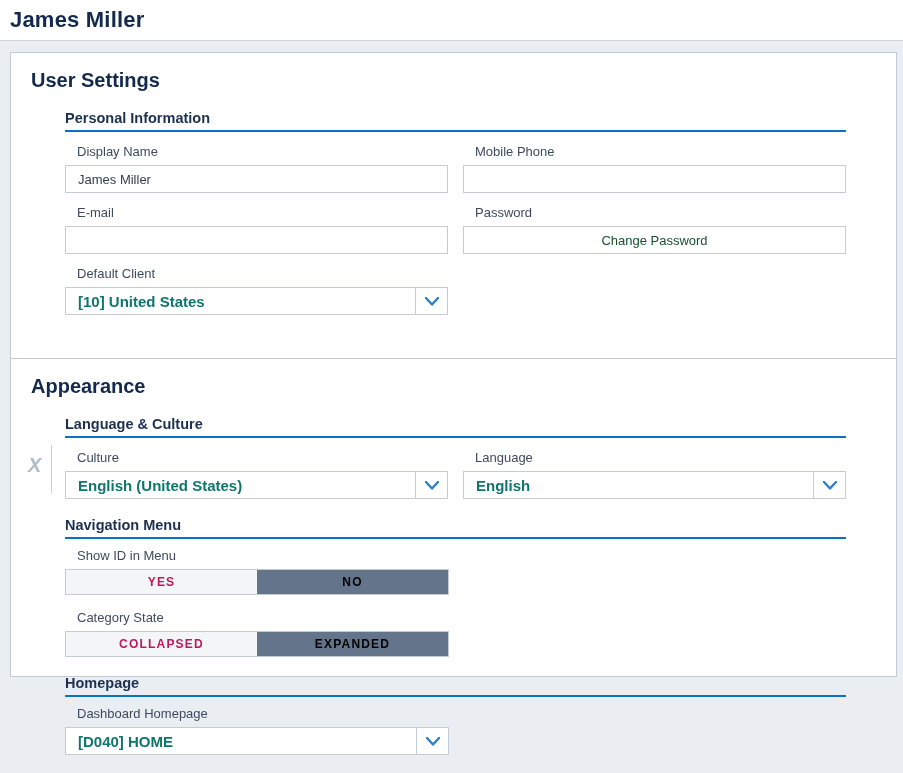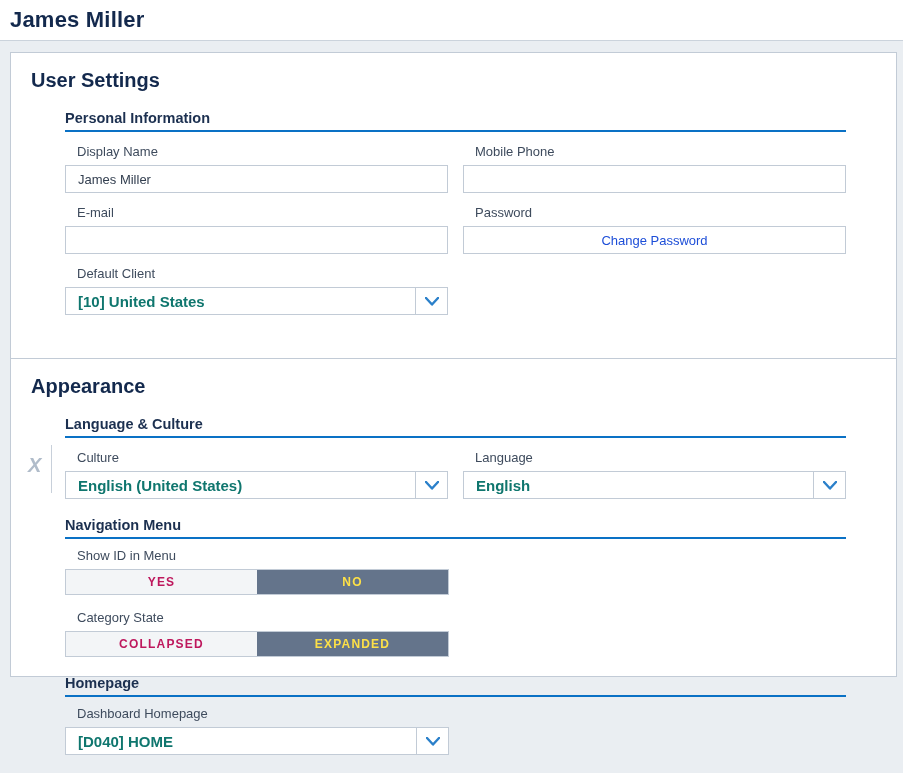--- a/index.html
+++ b/index.html
@@ -67,21 +67,21 @@
     width:100%;
   }
   input.control {
     padding:0 12px;
     font-family:"Liberation Sans", sans-serif;
     outline:none;
   }
   button.change-password {
     display:block;
     text-align:center;
-    color:#1d4ed8;
+    color:#14532d;
     font-family:"Liberation Sans", sans-serif;
     cursor:pointer;
   }
   
   .dropdown {
     height:28px;
     border:1px solid #c2cbd6;
     background:#fff;
     display:flex;
     align-items:stretch;
@@ -118,21 +118,21 @@
     justify-content:center;
     font-size:12px;
     font-weight:bold;
     letter-spacing:1.2px;
     color:#be185d;
     cursor:pointer;
     user-select:none;
   }
   .seg.active {
     background:#64748b;
-    color:#fde047;
+    color:#000000;
   }
   
   .margin-clear {
     position:absolute;
     left:17px;
     top:95px;
     font-size:20px;
     font-style:italic;
     font-weight:bold;
     color:#b0bcca;

